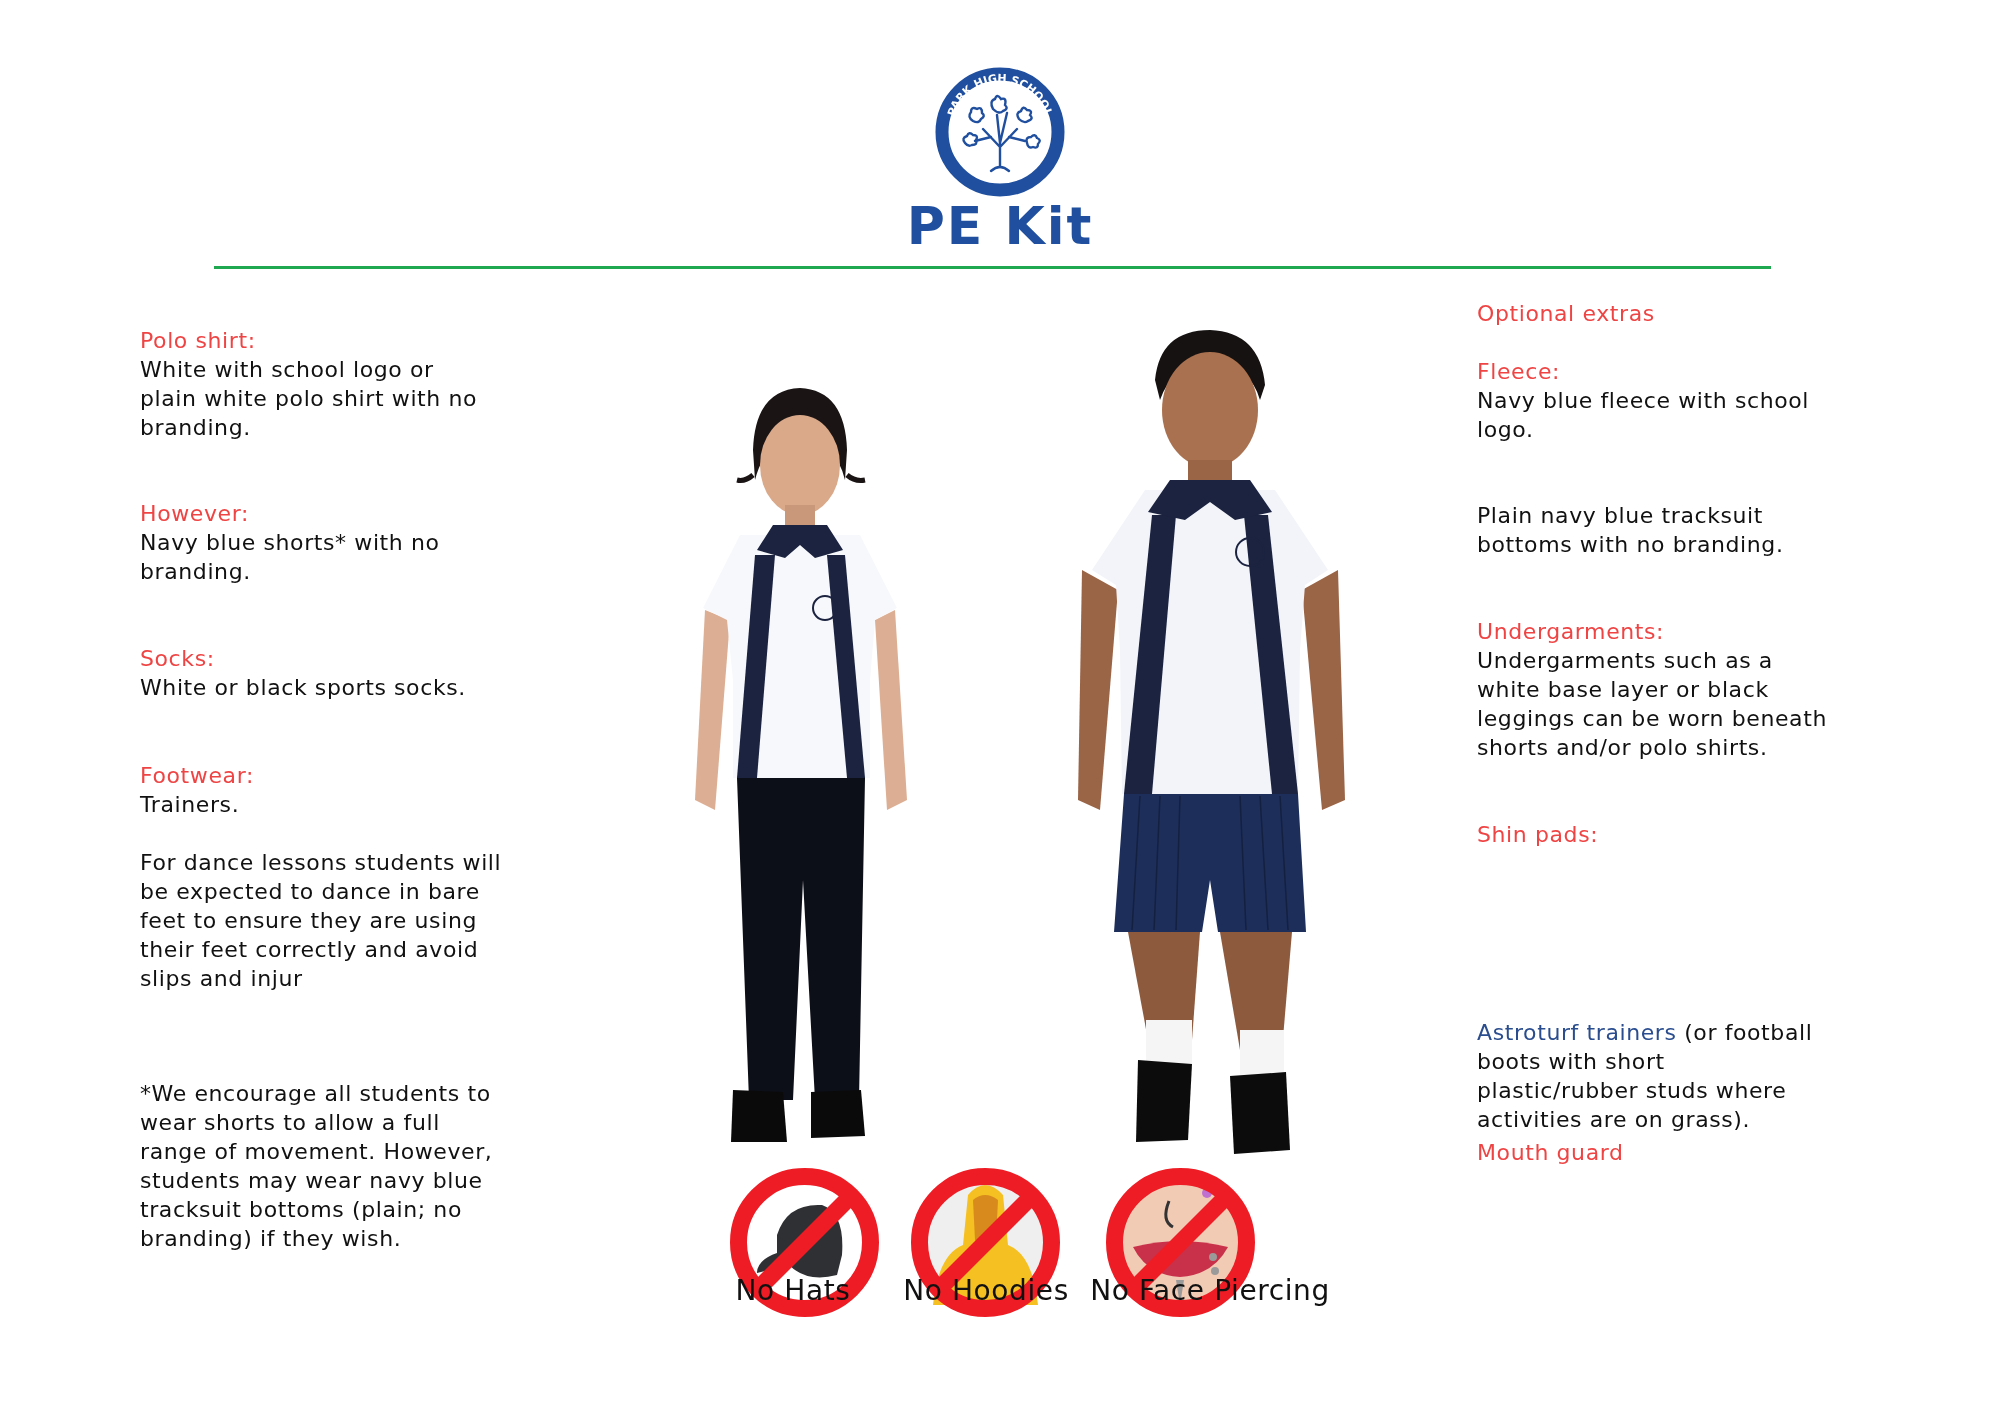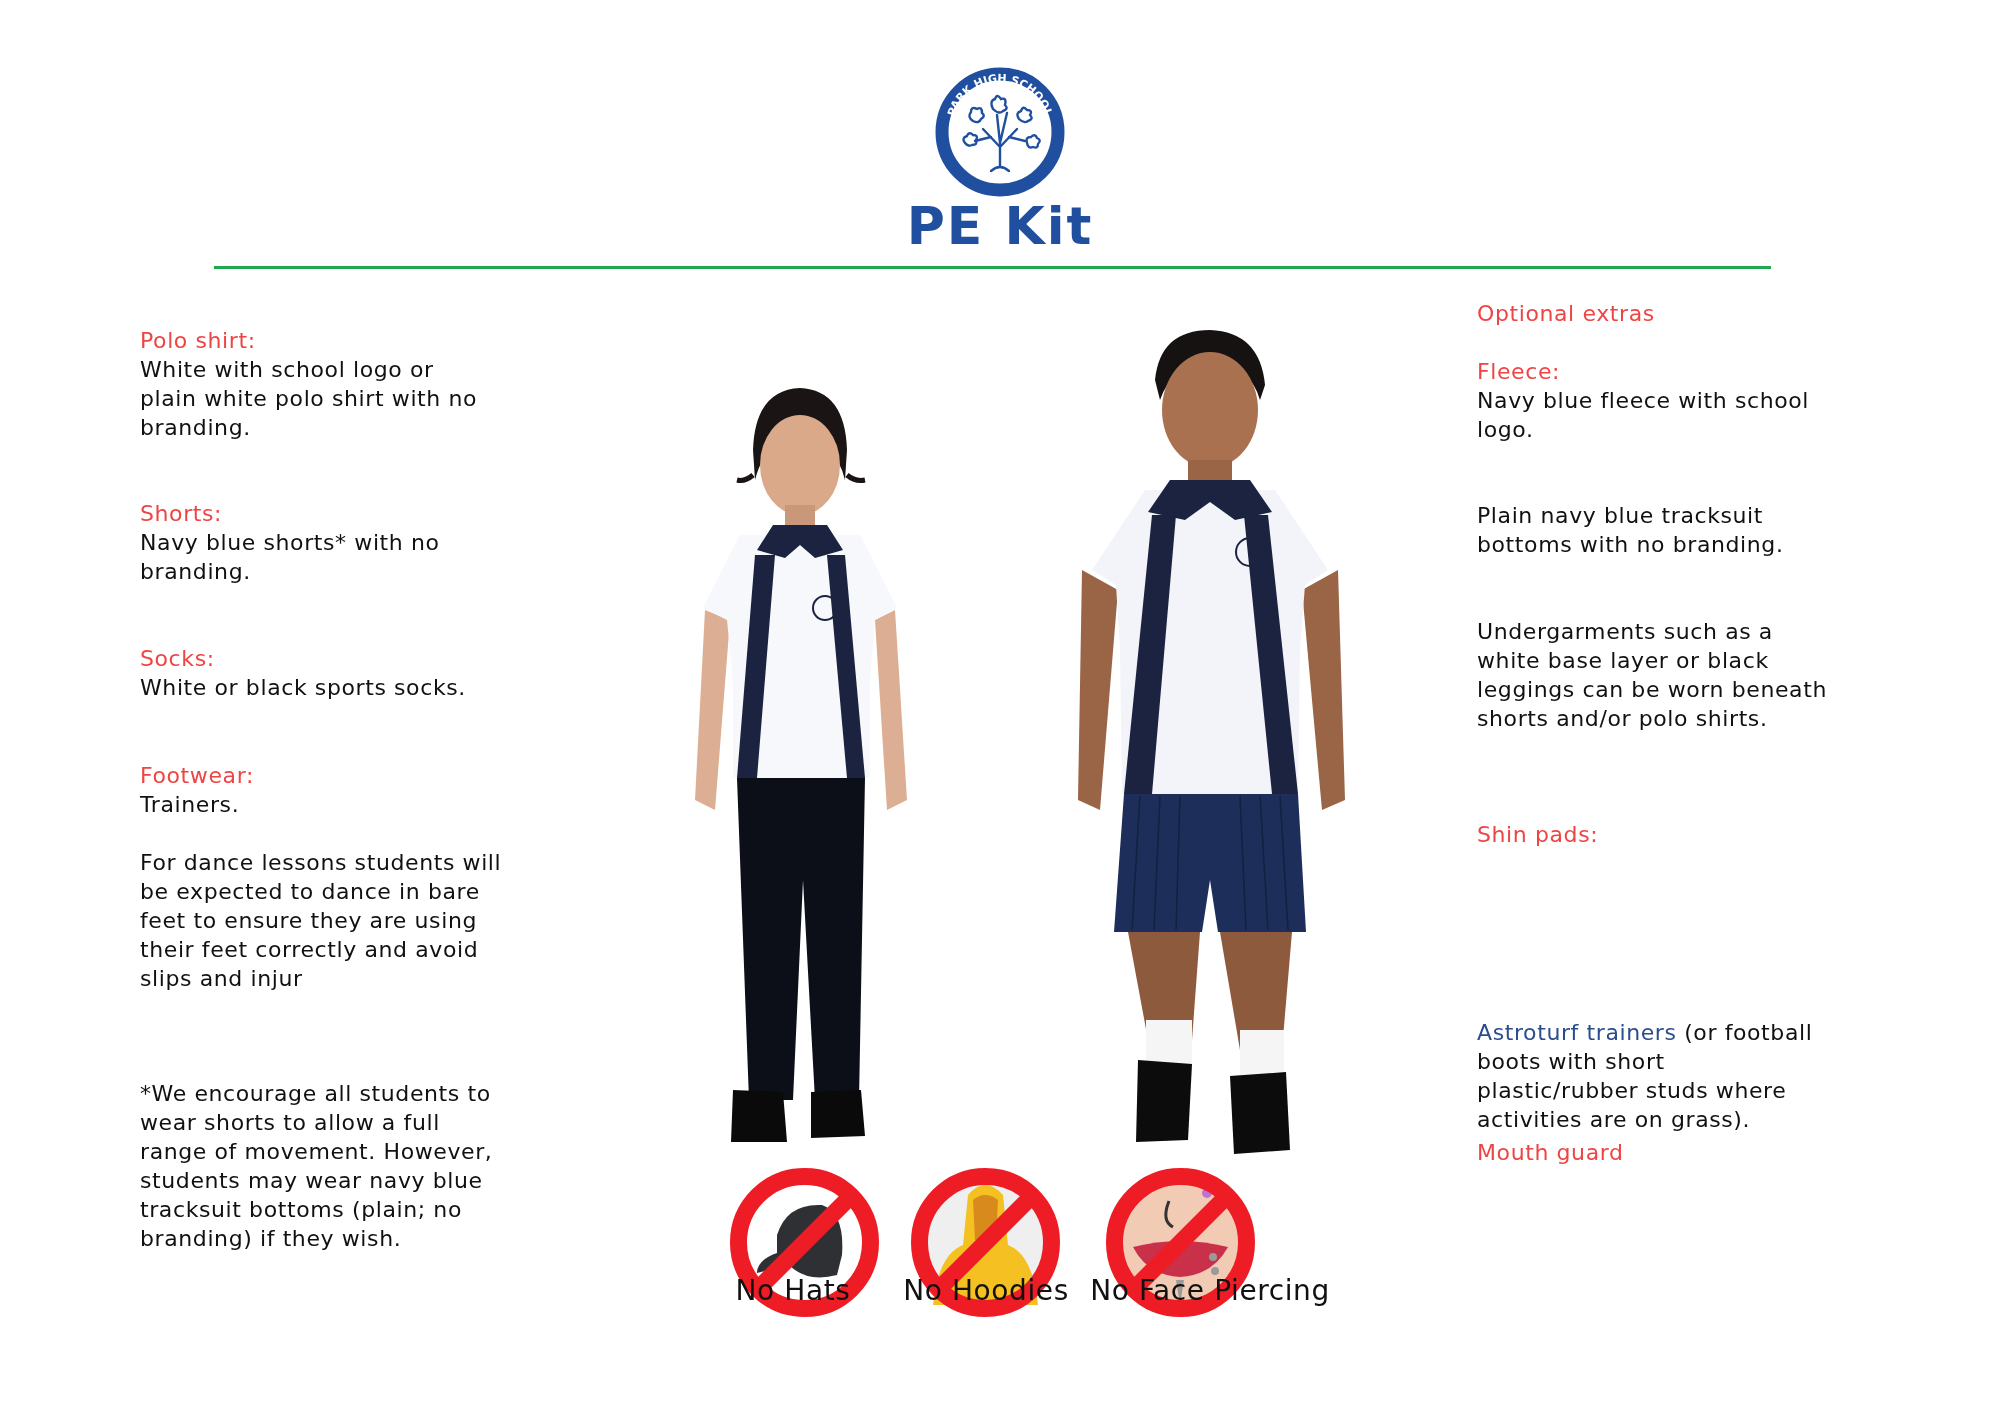--- a/index.html
+++ b/index.html
@@ -47,21 +47,21 @@
 <div class="abs title">PE Kit</div>
 <div class="abs rule"></div>
 
 <div class="block left" style="top:326px;">
   <span class="h">Polo shirt:</span>
   <span class="b">White with school logo or
 plain white polo shirt with no
 branding.</span>
 </div>
 <div class="block left" style="top:499px;">
-  <span class="h">Shorts:</span>
+  <span class="h">However:</span>
   <span class="b">Navy blue shorts* with no
 branding.</span>
 </div>
 <div class="block left" style="top:644px;">
   <span class="h">Socks:</span>
   <span class="b">White or black sports socks.</span>
 </div>
 <div class="block left" style="top:761px;">
   <span class="h">Footwear:</span>
   <span class="b">Trainers.</span>
@@ -88,20 +88,21 @@
 <div class="block right" style="top:357px;">
   <span class="h">Fleece:</span>
   <span class="b">Navy blue fleece with school
 logo.</span>
 </div>
 <div class="block right" style="top:501px;">
   <span class="b">Plain navy blue tracksuit
 bottoms with no branding.</span>
 </div>
 <div class="block right" style="top:617px;">
+  <span class="h">Undergarments:</span>
   <span class="b">Undergarments such as a
 white base layer or black
 leggings can be worn beneath
 shorts and/or polo shirts.</span>
 </div>
 <div class="block right" style="top:820px;">
   <span class="h">Shin pads:</span>
 </div>
 <div class="block right" style="top:1018px;">
   <span style="display:block;"><span class="inline-h">Astroturf trainers</span><span> (or football</span></span>

